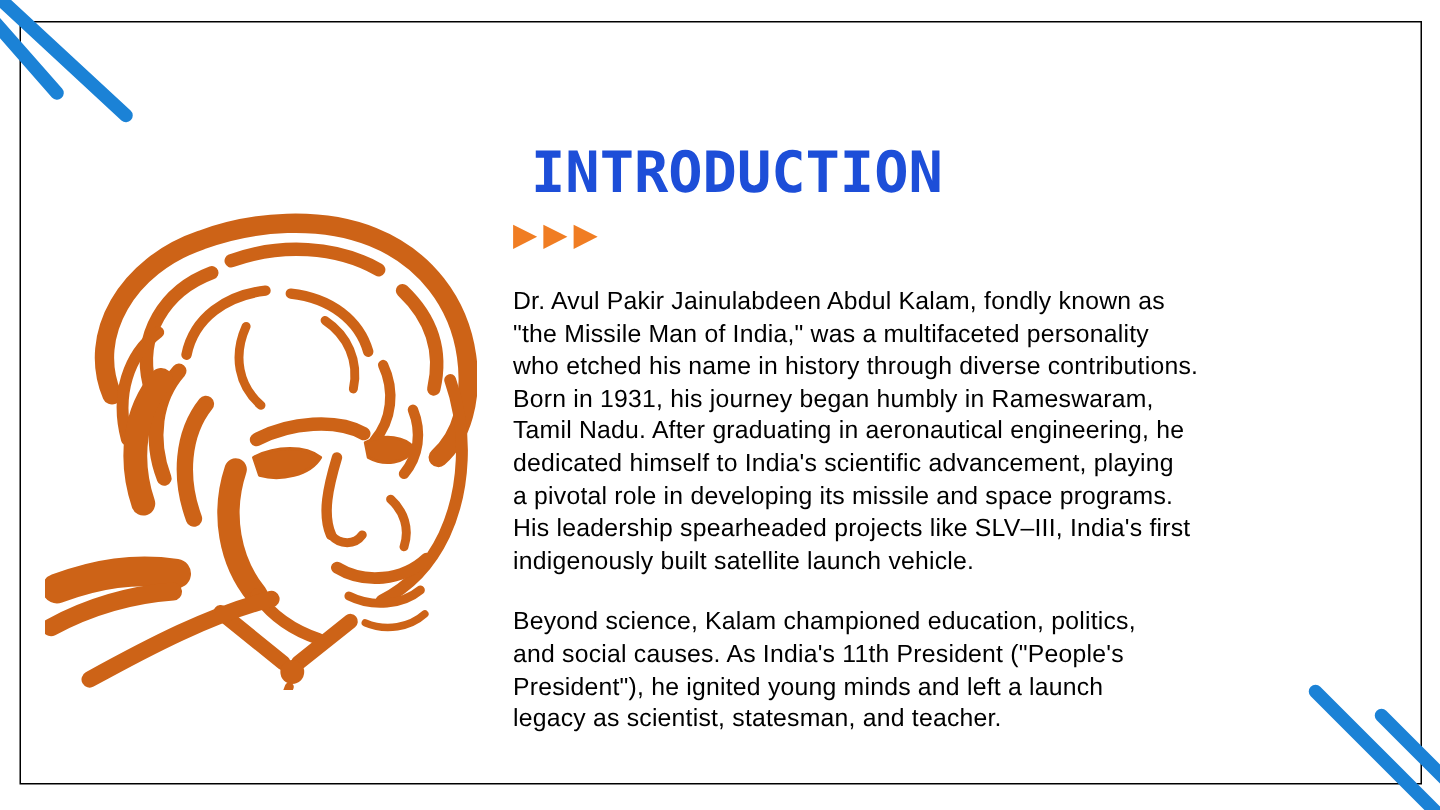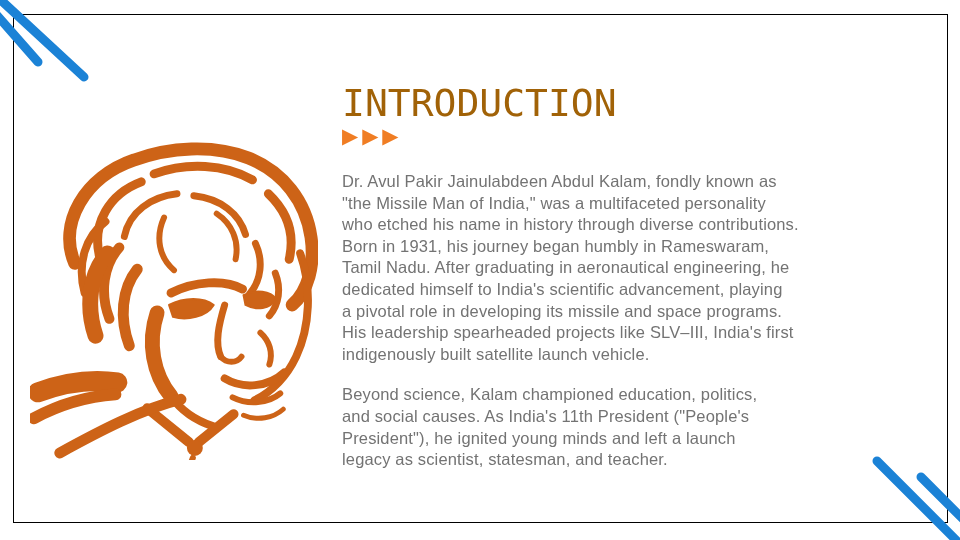--- a/index.html
+++ b/index.html
@@ -9,32 +9,32 @@
   }
   .frame{
     position:absolute;left:13px;top:14px;width:933px;height:507px;
     border:1.6px solid #000000;background:transparent;
   }
   .corner-svg{position:absolute;left:0;top:0;width:960px;height:540px;pointer-events:none;}
   .portrait{position:absolute;left:30px;top:142px;width:288px;height:318px;}
   .portrait svg{width:100%;height:100%;}
   .content{position:absolute;left:342px;top:84px;width:600px;}
   .title{
-    font-family:"DejaVu Sans Mono",monospace;font-weight:normal;
-    font-size:38px;line-height:38px;letter-spacing:0px;color:#a16207;margin:0;
+    font-family:"DejaVu Sans Mono",monospace;font-weight:bold;
+    font-size:38px;line-height:38px;letter-spacing:0px;color:#1d4ed8;margin:12px;
   }
   .arrows{margin-top:4px;height:20px;display:flex;gap:4px;align-items:center;}
   .arrow{
     color:#F07D23;font-size:21px;line-height:18px;
     font-family:"DejaVu Sans",sans-serif;
   }
   .body-text{margin-top:25px;}
   .body-text p{
     margin:0;white-space:pre-line;font-size:16.5px;line-height:21.6px;
-    color:#737373;letter-spacing:0.15px;
+    color:#000000;letter-spacing:0.15px;
   }
   .body-text p + p{margin-top:19px;}
 </style>
 </head>
 <body>
 
 <div class="slide">
 
   <div class="frame"></div>
 

